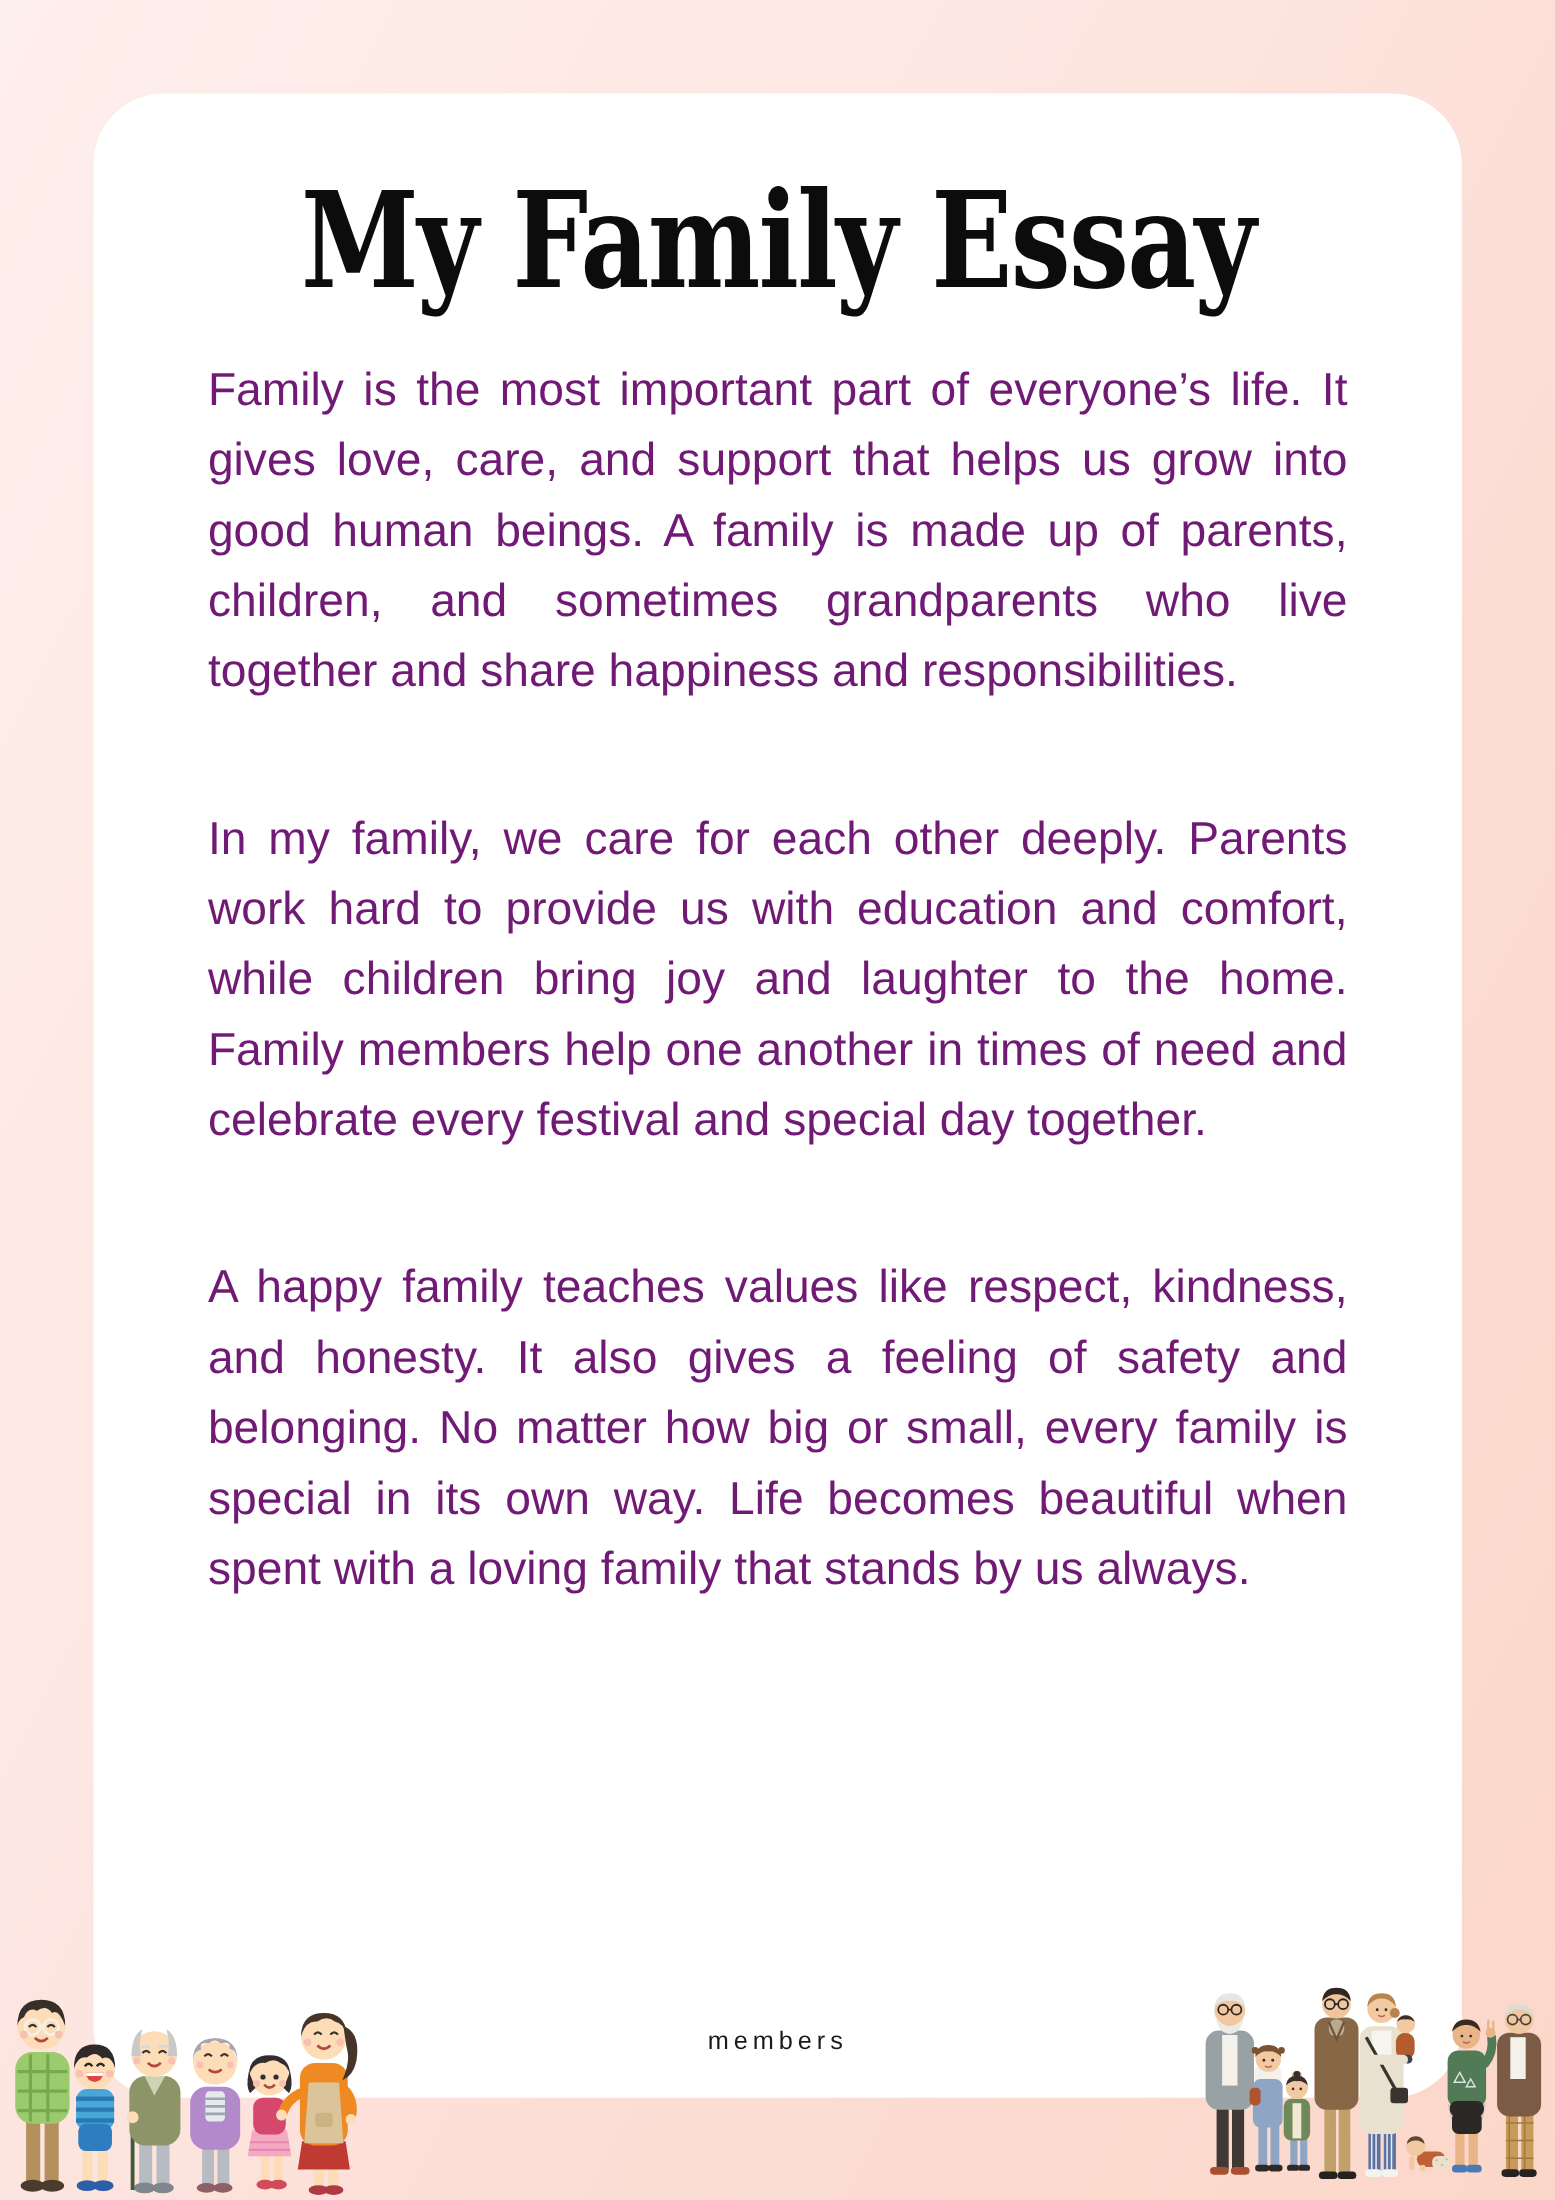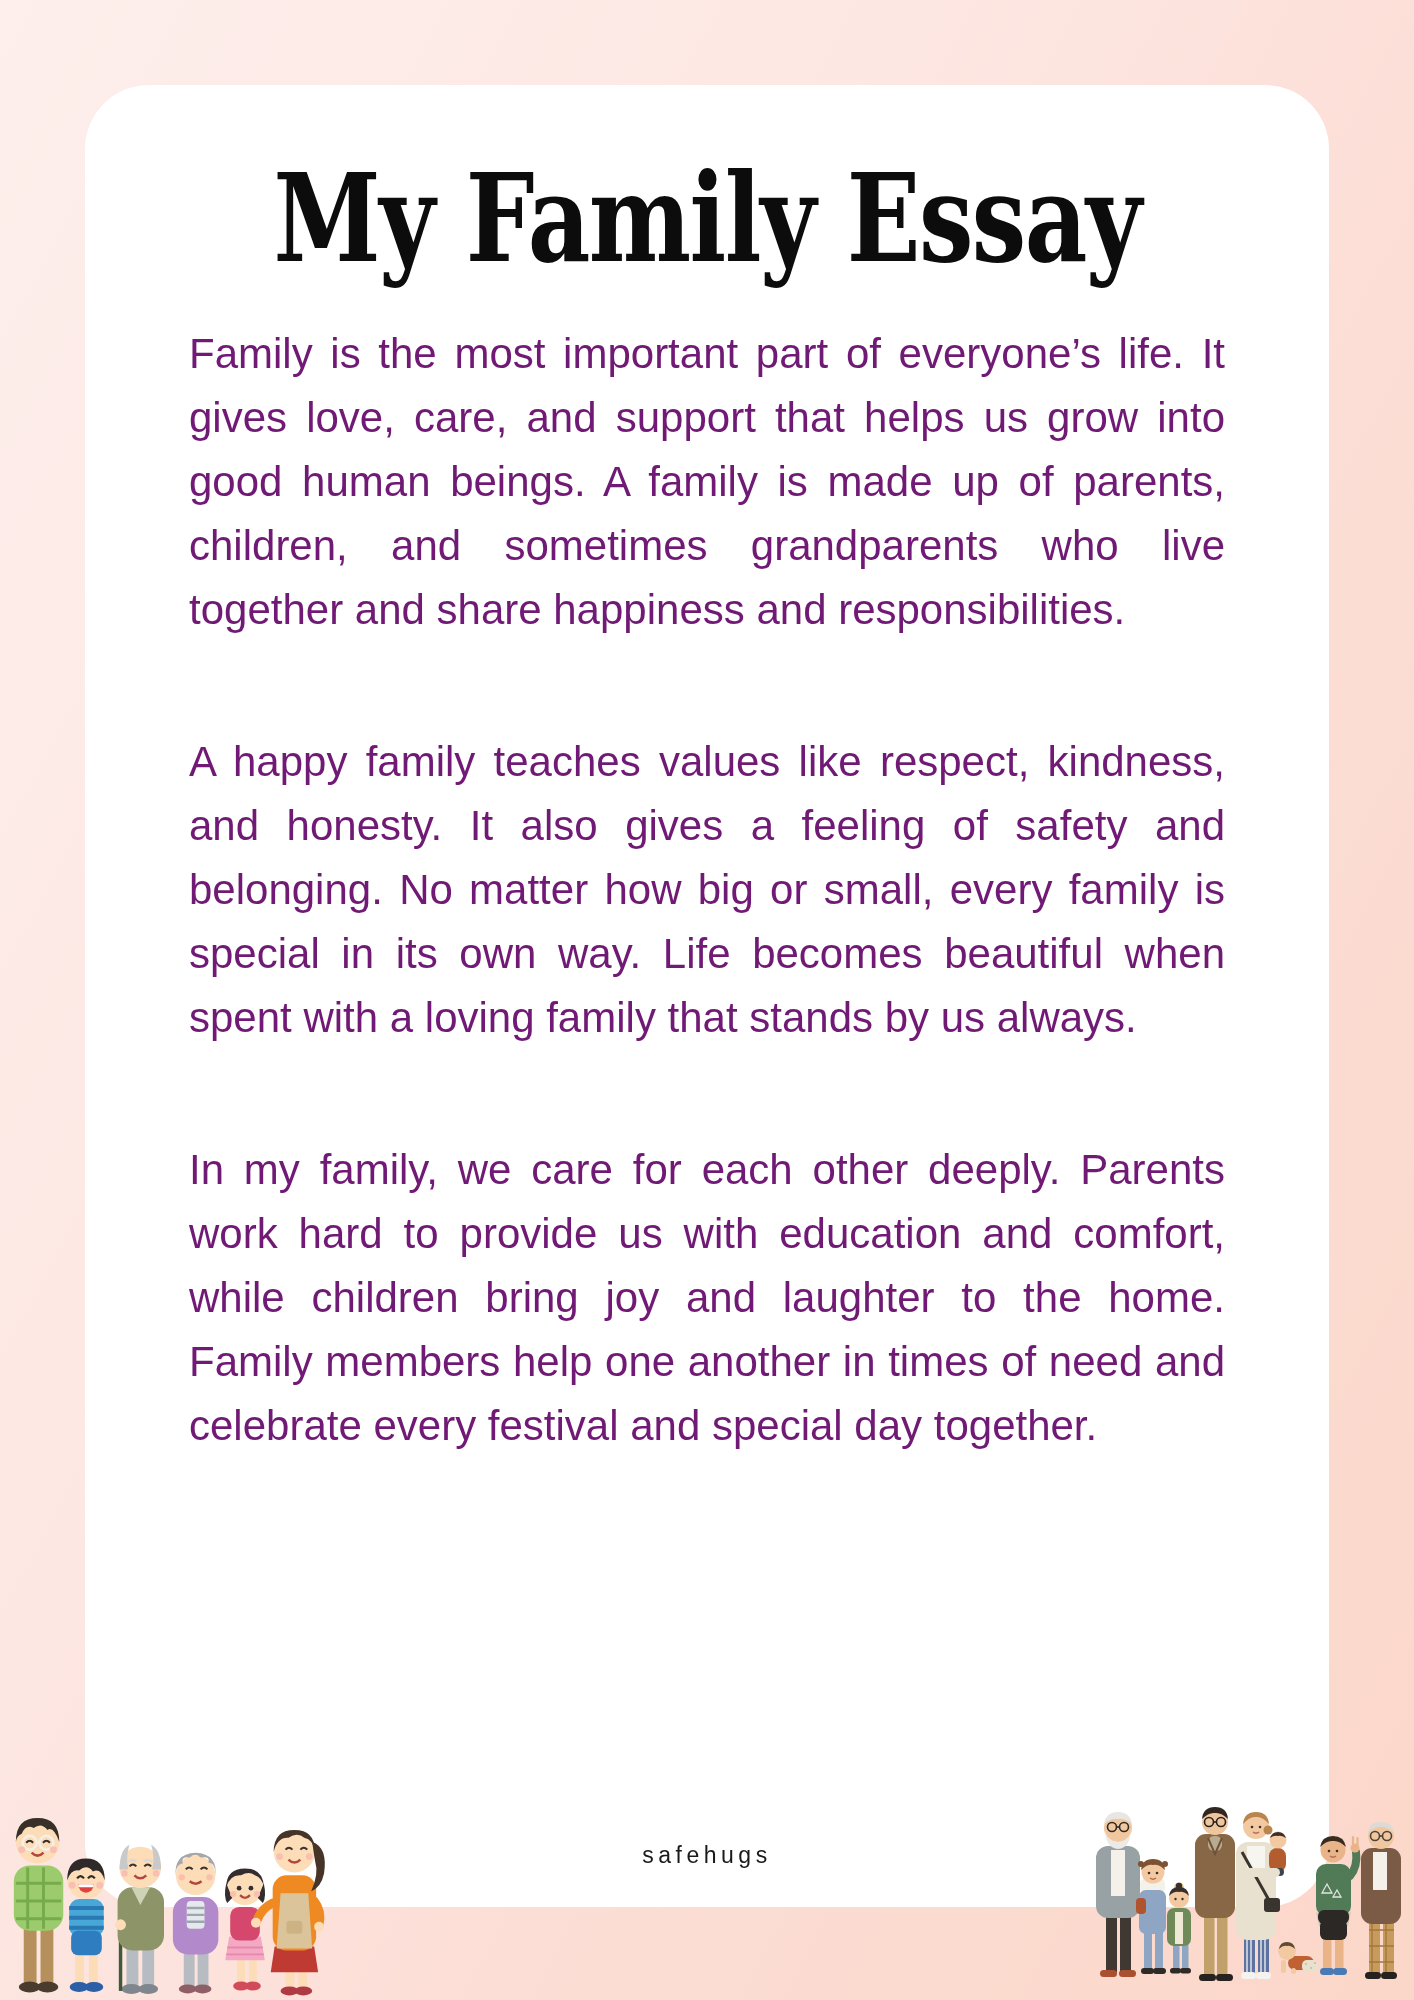--- a/index.html
+++ b/index.html
@@ -24,24 +24,24 @@
 </style>
 </head>
 <body>
 
 <div class="page">
 
   <div class="card">
     <h1>My Family Essay</h1>
     <div class="essay">
       <p>Family is the most important part of everyone’s life. It gives love, care, and support that helps us grow into good human beings. A family is made up of parents, children, and sometimes grandparents who live together and share happiness and responsibilities.</p>
+      <p>In my family, we care for each other deeply. Parents work hard to provide us with education and comfort, while children bring joy and laughter to the home. Family members help one another in times of need and celebrate every festival and special day together.</p>
       <p>A happy family teaches values like respect, kindness, and honesty. It also gives a feeling of safety and belonging. No matter how big or small, every family is special in its own way. Life becomes beautiful when spent with a loving family that stands by us always.</p>
-      <p>In my family, we care for each other deeply. Parents work hard to provide us with education and comfort, while children bring joy and laughter to the home. Family members help one another in times of need and celebrate every festival and special day together.</p>
     </div>
-    <div class="brand">safehugs</div>
+    <div class="brand">members</div>
   </div>
 
   <svg class="fam fam-left" viewBox="0 0 330 186" aria-hidden="true">
 
     <g>
       <rect x="22" y="116" width="13" height="58" fill="#b5905c"></rect>
       <rect x="39" y="116" width="13" height="58" fill="#b5905c"></rect>
       <ellipse cx="28" cy="177" rx="11" ry="5.5" fill="#4a3b2f"></ellipse>
       <ellipse cx="46" cy="177" rx="11" ry="5.5" fill="#4a3b2f"></ellipse>
       <rect x="12" y="54" width="50" height="66" rx="16" fill="#9ccb6d"></rect>

